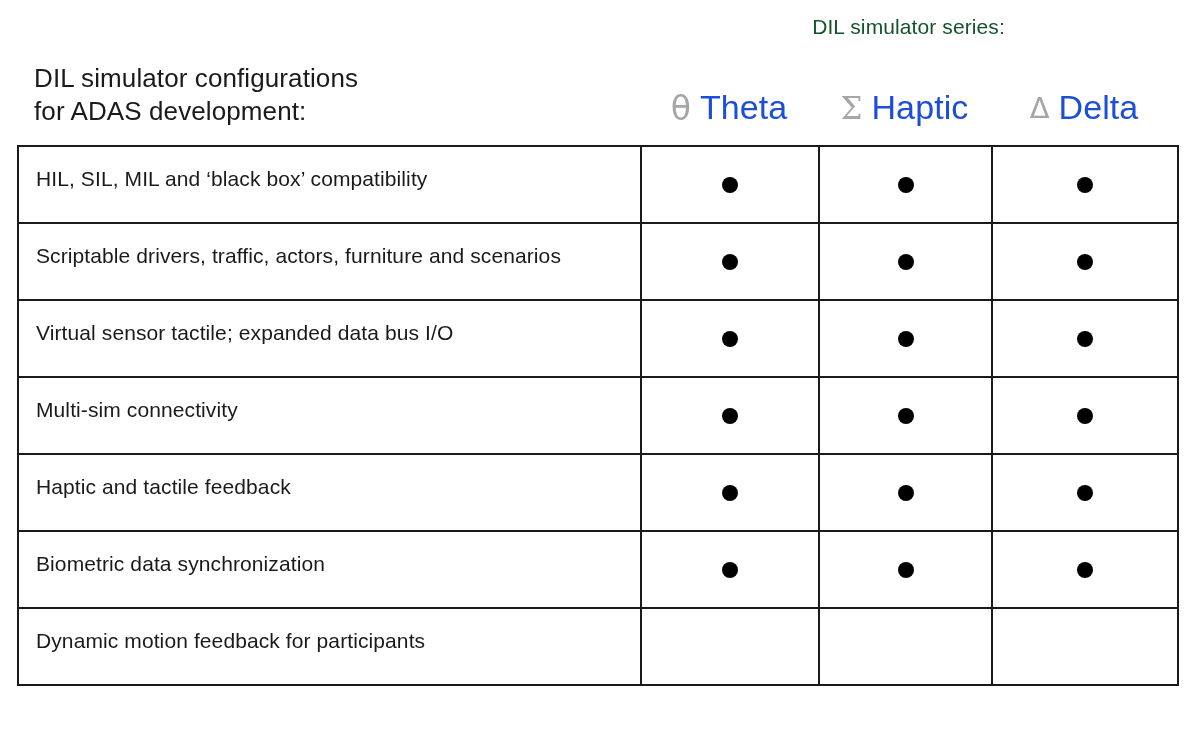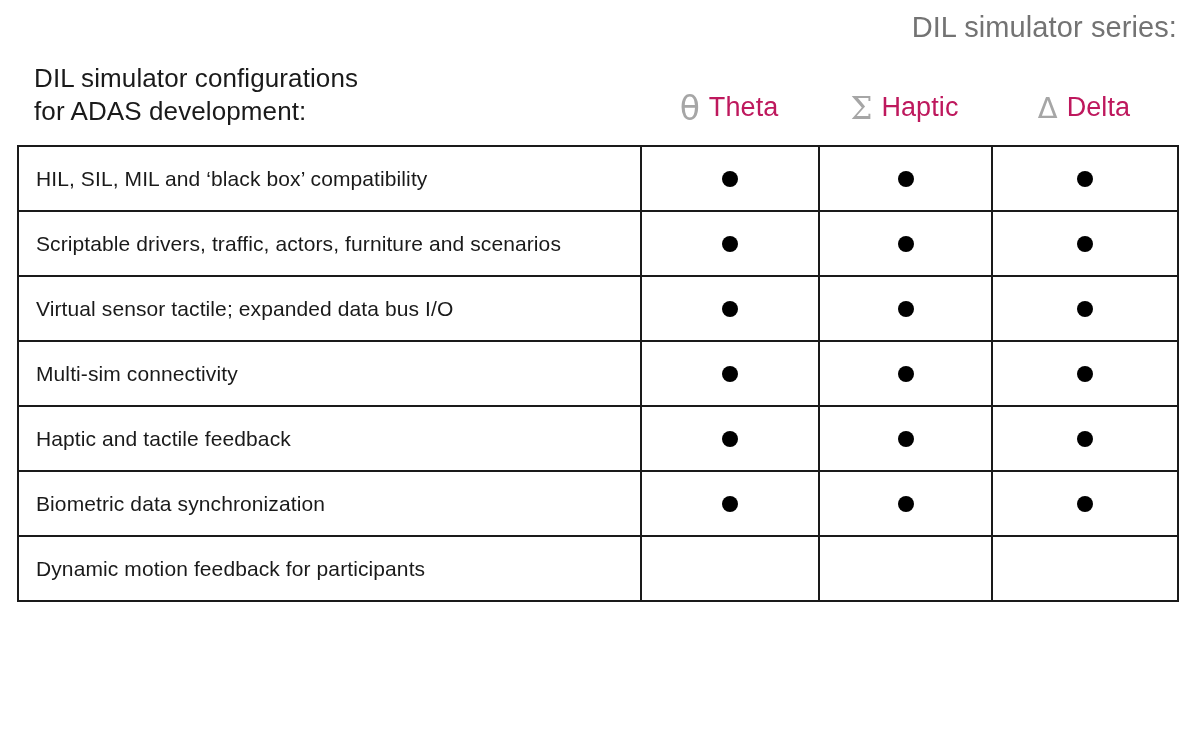--- a/index.html
+++ b/index.html
@@ -15,25 +15,25 @@
     overflow: hidden;
     position: relative;
   }
 
   
   .series-title {
     position: absolute;
     left: 640px;
     top: 10px;
     width: 537px;
-    text-align: right;
-    font-size: 29px;
+    text-align: center;
+    font-size: 21px;
     line-height: 34px;
     font-weight: 400;
-    color: #737373;
+    color: #14532d;
     letter-spacing: 0.1px;
     white-space: nowrap;
   }
 
   .config-title {
     position: absolute;
     left: 34px;
     top: 62px;
     width: 580px;
     font-size: 26px;
@@ -69,43 +69,43 @@
     font-size: 30px;
     line-height: 1;
     font-family: "DejaVu Sans", sans-serif;
     display: inline-block;
   }
   .greek.theta { font-size: 33px; position: relative; top: 1px; }
   .greek.sigma { font-family: "DejaVu Serif", serif; font-size: 31px; position: relative; top: 1px; }
   .greek.delta { font-size: 29px; position: relative; top: 1px; }
 
   .col-name {
-    font-size: 27px;
+    font-size: 34px;
     line-height: 1;
-    color: #be185d;
+    color: #1d4ed8;
     letter-spacing: 0.1px;
   }
 
   
   .matrix {
     position: absolute;
     left: 17px;
     top: 145px;
     width: 1160px;
     border-collapse: collapse;
     table-layout: fixed;
   }
   .matrix td {
     border: 2px solid #1a1a1a;
     padding: 0;
     vertical-align: middle;
   }
   .matrix td.feature {
     width: 623px;
-    padding: 6px 0 6px 17px;
+    padding: 6px 0 18px 17px;
     font-size: 21px;
     line-height: 28px;
     color: #1a1a1a;
     letter-spacing: 0.1px;
     height: 51px;
   }
   .matrix td.mark {
     text-align: center;
   }
   .matrix col.c-feature { width: 623px; }

